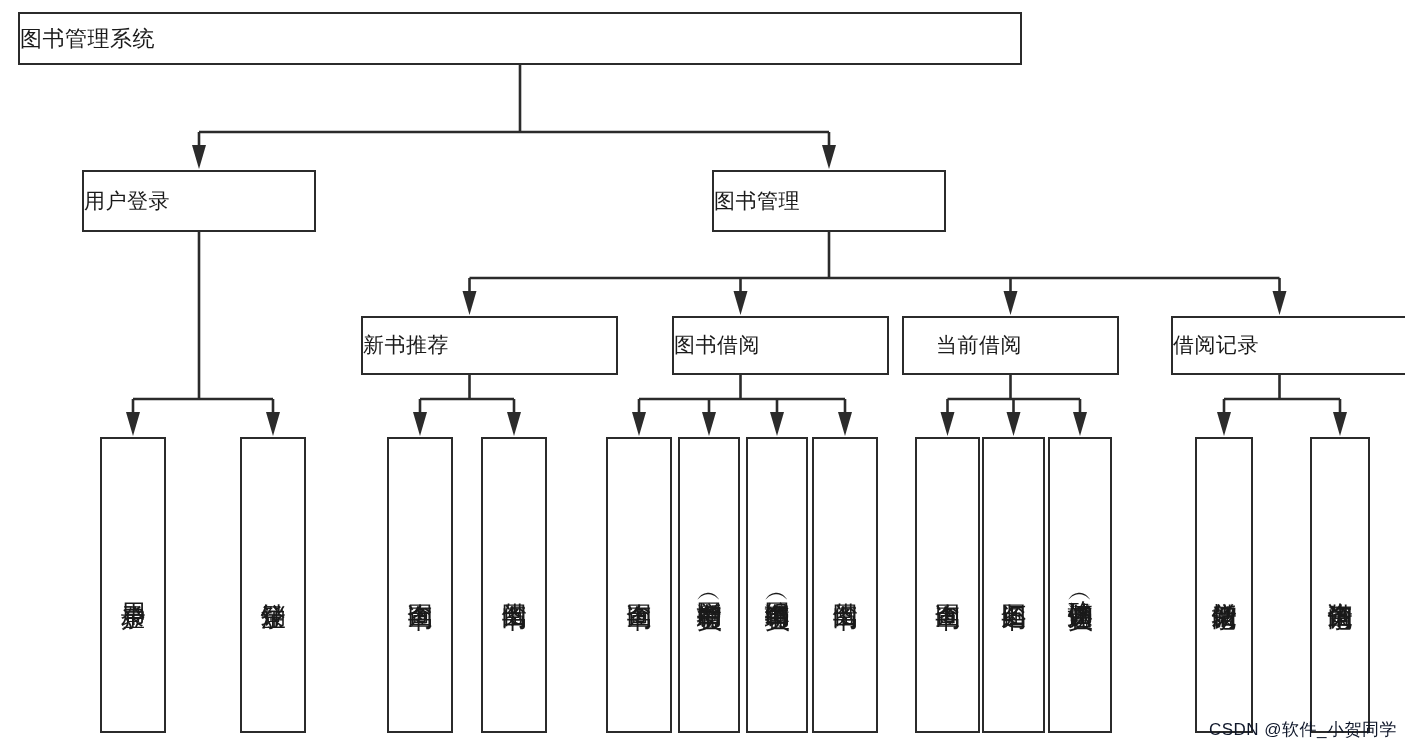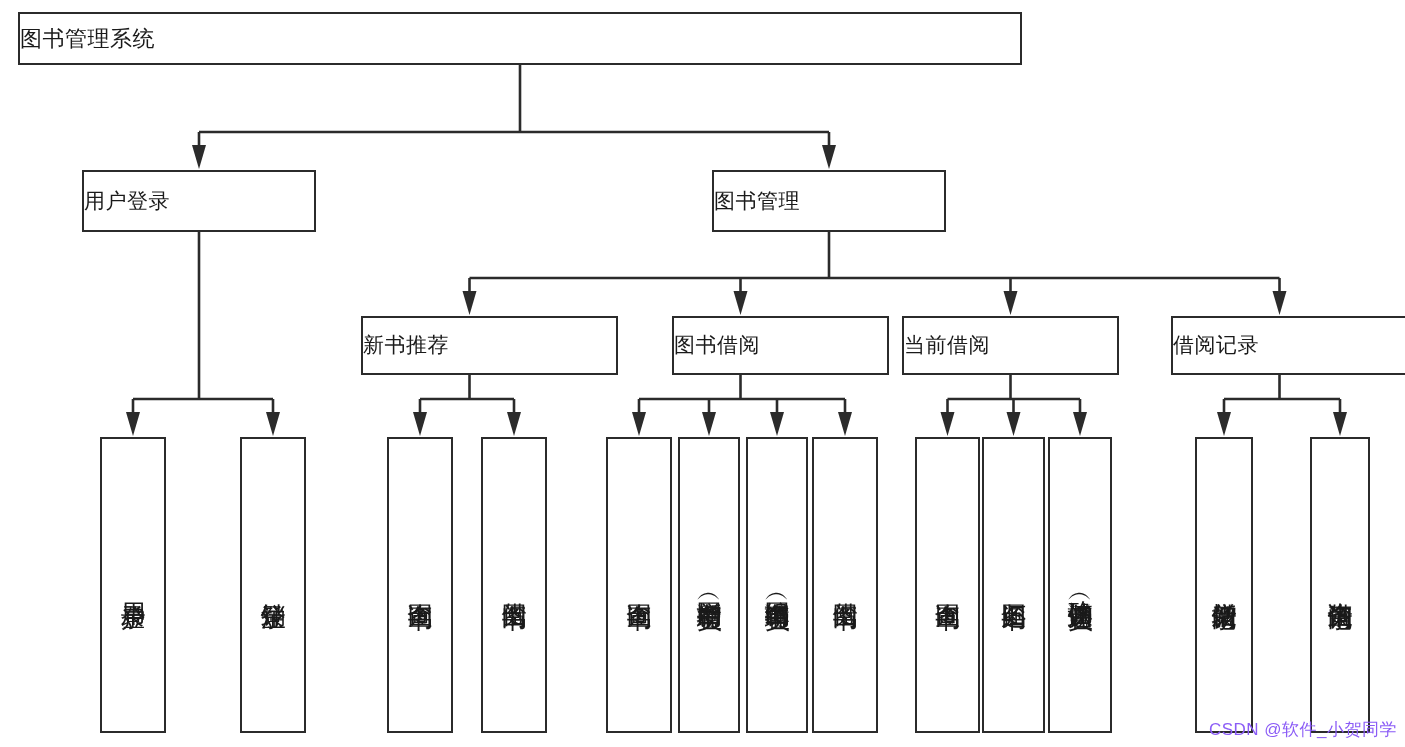--- a/index.html
+++ b/index.html
@@ -63,21 +63,21 @@
     font-size: 25px;
     line-height: 1.02;
     letter-spacing: 1px;
     max-height: 100%;
   }
   #watermark {
     position: absolute;
     right: 8px;
     bottom: 6px;
     font-size: 17px;
-    color: #8b5cf6;
+    color: #0f172a;
     letter-spacing: 0.5px;
     white-space: nowrap;
     z-index: 5;
     user-select: none;
   }
 </style>
 </head>
 <body>
 
 <div id="diagram-root">
@@ -160,21 +160,21 @@
       </div>
       <div class="node horiz" style="left: 712px; top: 170px; width: 234px; height: 62px;">
         <span class="node-label">图书管理</span>
       </div>
       <div class="node horiz" style="left: 361px; top: 316px; width: 257px; height: 59px;">
         <span class="node-label">新书推荐</span>
       </div>
       <div class="node horiz" style="left: 632px; top: 316px; width: 217px; height: 59px; margin-left: 40px;">
         <span class="node-label">图书借阅</span>
       </div>
-      <div class="node horiz" style="left: 902px; top: 316px; width: 217px; height: 59px;">
+      <div class="node horiz" style="left: 902px; top: 316px; width: 217px; height: 59px; padding-left: 32px;">
         <span class="node-label">当前借阅</span>
       </div>
       <div class="node horiz" style="left: 1171px; top: 316px; width: 252px; height: 59px;">
         <span class="node-label">借阅记录</span>
       </div>
       <div class="node vert" style="left: 100px; top: 437px; width: 66px; height: 296px;">
         <span class="node-label">用户登录</span>
       </div>
       <div class="node vert" style="left: 240px; top: 437px; width: 66px; height: 296px;">
         <span class="node-label">注销登录</span>

